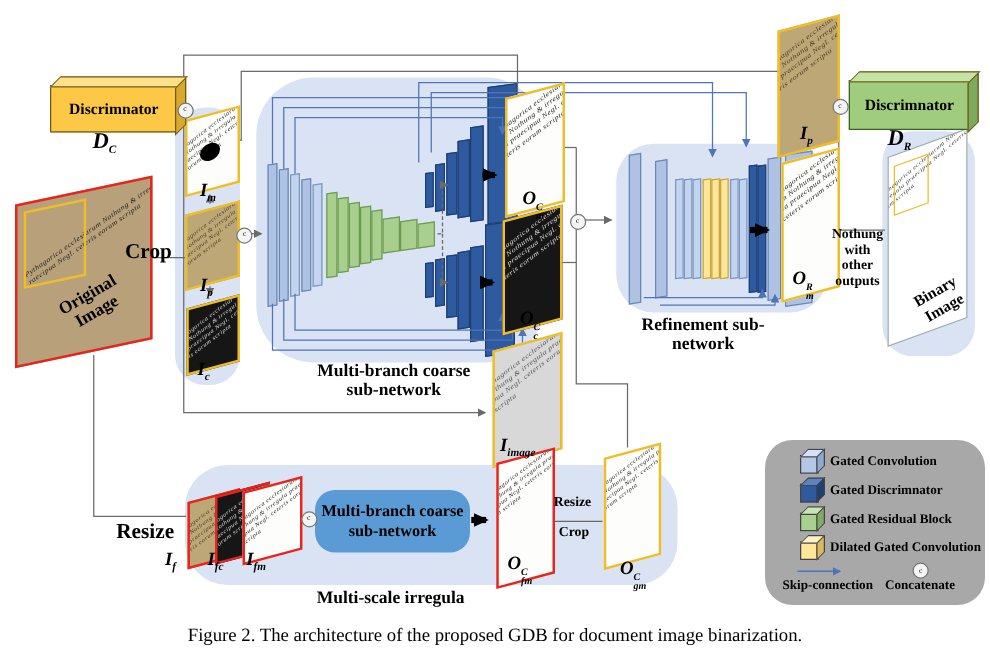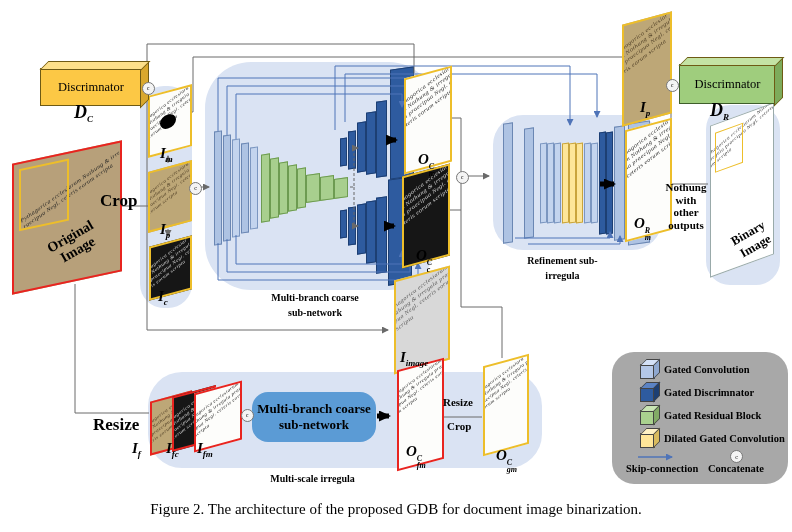--- a/index.html
+++ b/index.html
@@ -35,35 +35,35 @@
   .patch.grey .pt{color:#555;}
   .blob{position:absolute;left:10px;top:22px;width:16px;height:14px;background:#000;border-radius:50%;}
   .subpatch{position:absolute;border:2px solid #edbe2a;}
   
   .orig{left:12px;top:152px;width:106px;height:127px;transform:skewY(-12deg);
         background:#b7a07a;border:2.5px solid #e8241f;position:absolute;overflow:hidden;z-index:4;}
   .binin{left:710px;top:114px;width:62px;height:150px;transform:skewY(-20deg);
          background:#fff;border:1px solid #9aa;position:absolute;overflow:hidden;z-index:5;}
   
   .box3d{position:absolute;display:flex;align-items:center;justify-content:center;
-         font-weight:normal;font-size:12.5px;border:1px solid #6e5a14;background:var(--f);z-index:6;}
+         font-weight:bold;font-size:12.5px;border:1px solid #6e5a14;background:var(--f);z-index:6;}
   .box3d::before{content:"";position:absolute;left:3px;top:-8px;width:100%;height:7px;
          background:var(--t);border:1px solid #6e5a14;transform:skewX(-45deg);}
   .box3d::after{content:"";position:absolute;right:-8px;top:-3.5px;width:7px;height:100%;
          background:var(--s);border:1px solid #6e5a14;transform:skewY(-45deg);}
   
   .mlab{position:absolute;z-index:8;white-space:nowrap;font-weight:bold;}
   .mi{font-style:italic;font-size:15px;}
   .big .mi{font-size:18px;}
   .ss{display:inline-flex;flex-direction:column;font-size:8px;line-height:7px;
       vertical-align:-5px;font-style:italic;}
   .sbi{font-size:9px;font-style:italic;vertical-align:-4px;}
   
   .bold{font-weight:bold;}
-  .title{position:absolute;text-align:center;font-weight:bold;font-size:10px;line-height:15px;z-index:7;}
+  .title{position:absolute;text-align:center;font-weight:bold;font-size:14px;line-height:15px;z-index:7;}
   .rot{transform:rotate(-30deg);}
   .ccirc{position:absolute;width:11px;height:11px;border-radius:50%;background:#f4f4f4;
          border:1px solid #777;display:flex;align-items:center;justify-content:center;
          font-size:6px;z-index:9;}
   .msbox{position:absolute;left:252px;top:392px;width:124px;height:50px;background:#5b9bd5;
          border-radius:16px;display:flex;flex-direction:column;align-items:center;
          justify-content:center;font-weight:bold;font-size:13px;line-height:16px;z-index:6;}
   
   .cube{position:absolute;width:13px;height:13px;border:1px solid #444;background:var(--f);z-index:7;}
   .cube::before{content:"";position:absolute;left:2px;top:-6px;width:12px;height:5px;
@@ -258,21 +258,21 @@
   </div>
 
   <div class="patch grey" style="left:394px;top:273px;width:52px;height:90px">
     <div class="pt" style="font-size:6px">Pythagorica ecclesiarum Nothung &amp; irregula praecipua Negl. ceteris eorum scripta</div>
   </div>
   <span class="mlab" style="left:400px;top:348px">
     <span class="mi">I</span><span class="sbi">image</span></span>
 
   <div class="title" style="left:500px;top:253px;width:125px">
     <div>Refinement sub-</div>
-      <div>irregula</div>
+      <div>network</div>
   </div>
   <div class="patch tan" style="left:622px;top:18px;width:46px;height:98px">
     <div class="pt" style="font-size:6px">Pythagorica ecclesiarum Nothung &amp; irregula praecipua Negl. ceteris eorum scripta</div>
   </div>
   <span class="mlab" style="left:640px;top:98px">
     <span class="mi">I</span><span class="sbi">p</span></span>
   <div class="patch" style="left:625px;top:124px;width:43px;height:108px">
     <div class="pt" style="font-size:6px">Pythagorica ecclesiarum Nothung &amp; irregula praecipua Negl. ceteris eorum scripta</div>
   </div>
   <span class="mlab" style="left:634px;top:214px">

